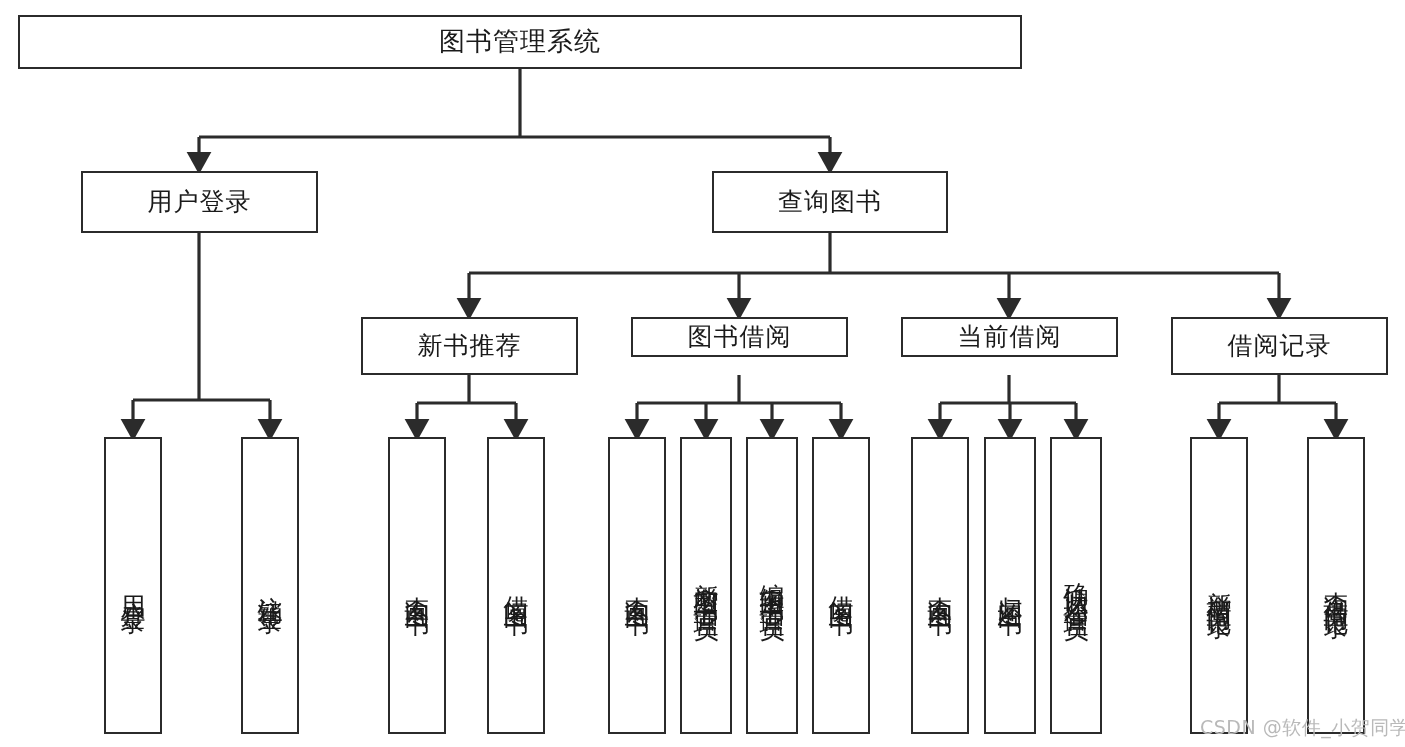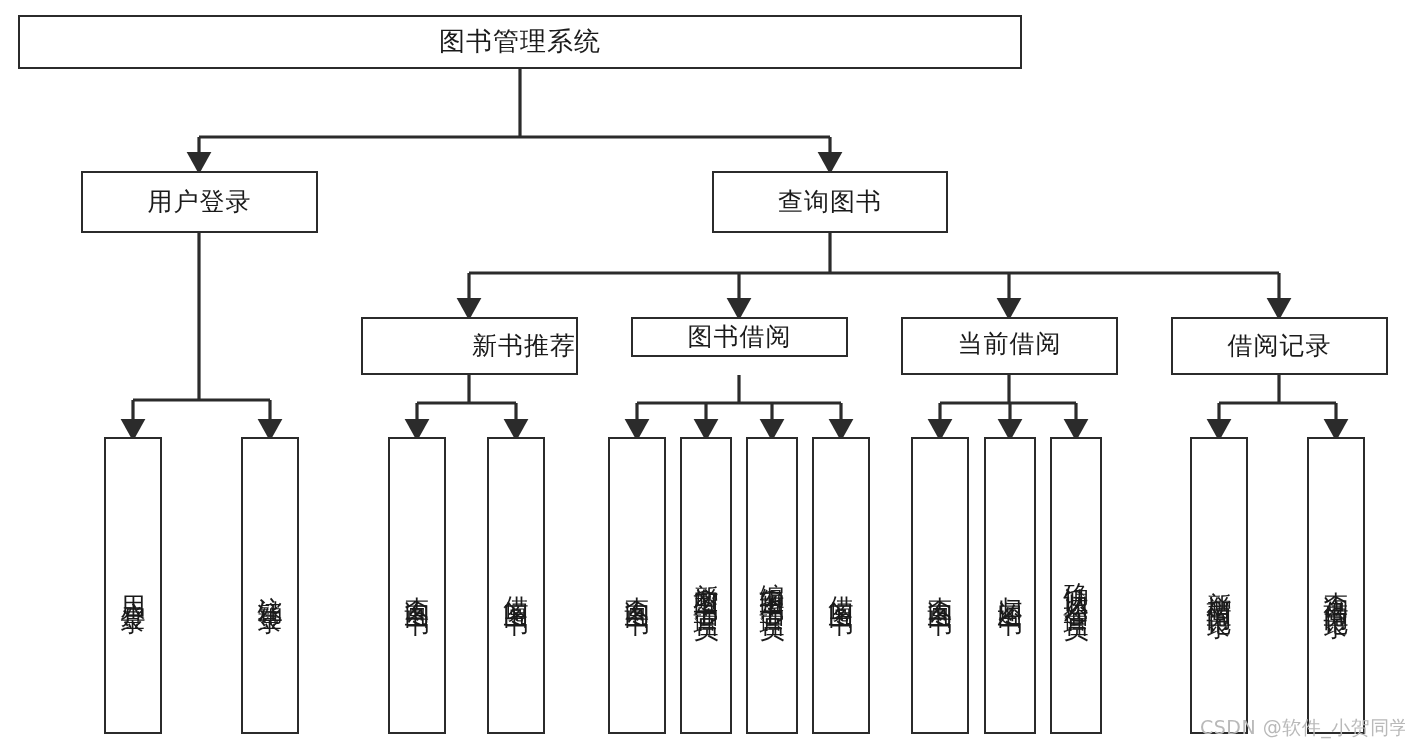--- a/index.html
+++ b/index.html
@@ -137,29 +137,29 @@
   </div>
 
   <div class="node node-h" style="left:81px; top:171px; width:237px; height:62px;">
     <span>用户登录</span>
   </div>
 
   <div class="node node-h" style="left:712px; top:171px; width:236px; height:62px;">
     <span>查询图书</span>
   </div>
 
-  <div class="node node-h" style="left:361px; top:317px; width:217px; height:58px;justify-content:flex-end;">
+  <div class="node node-h" style="left:361px; top:317px; width:217px; height:58px;">
     <span>新书推荐</span>
   </div>
 
   <div class="node node-h" style="left:631px; top:317px; width:217px; height:40px;">
     <span>图书借阅</span>
   </div>
 
-  <div class="node node-h" style="left:901px; top:317px; width:217px; height:58px;font-family:Liberation Mono, monospace;">
+  <div class="node node-h" style="left:901px; top:317px; width:217px; height:40px;">
     <span>当前借阅</span>
   </div>
 
   <div class="node node-h" style="left:1171px; top:317px; width:217px; height:58px;text-align:center;">
     <span>借阅记录</span>
   </div>
 
   <div class="node node-v" style="left:104px; top:437px; width:58px; height:297px;">
     <span class="vtext">用户登录</span>
   </div>

